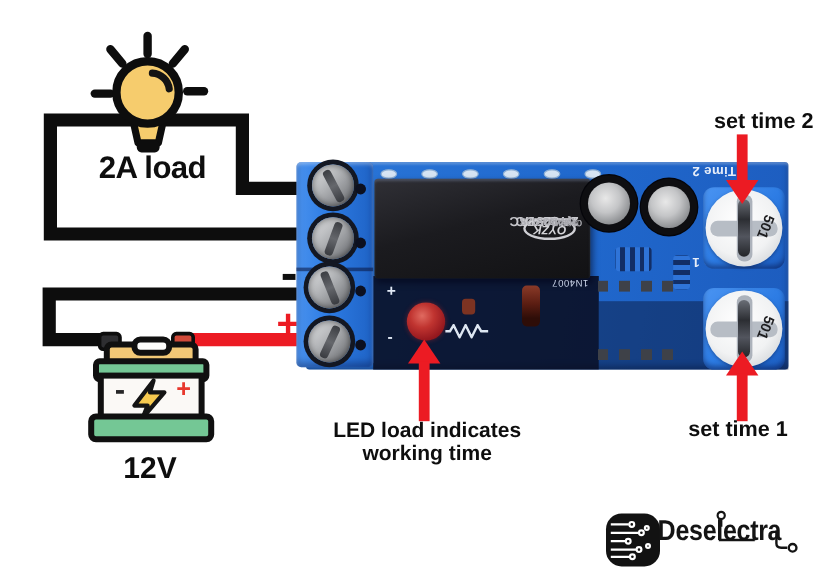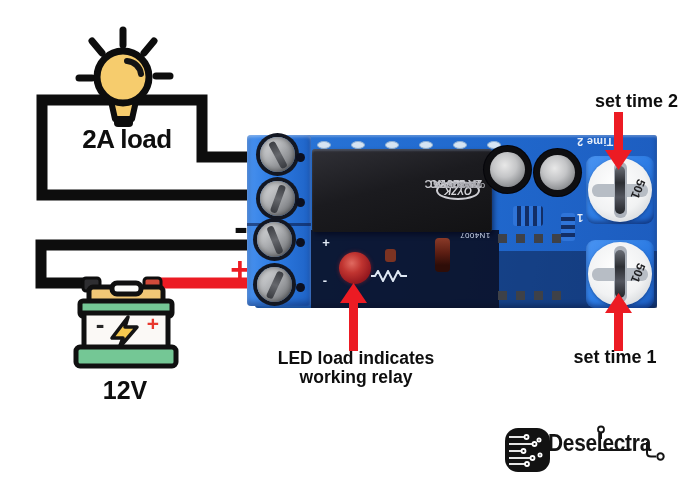--- a/index.html
+++ b/index.html
@@ -258,21 +258,21 @@
     <div class="thole" style="top:65px"></div>
     <div class="thole" style="top:105px"></div>
     <div class="thole" style="top:150px"></div>
   </div>
 
   <div class="lbl lbl-load">2A load</div>
   <div class="lbl lbl-set2">set time 2</div>
   <div class="lbl lbl-set1">set time 1</div>
   <div class="lbl lbl-led">
     <div>LED load indicates</div>
-    <div>working relay</div>
+    <div>working time</div>
   </div>
   <div class="lbl lbl-12v">12V</div>
 
   <div id="logo-text">Deselectra</div>
 
   <svg class="layer arrow-layer" viewBox="0 0 680 488">
     <g fill="#ec1b23">
       <rect x="614" y="112" width="9" height="40"></rect>
       <polygon points="605,150 632,150 618.5,170"></polygon>
     </g>

